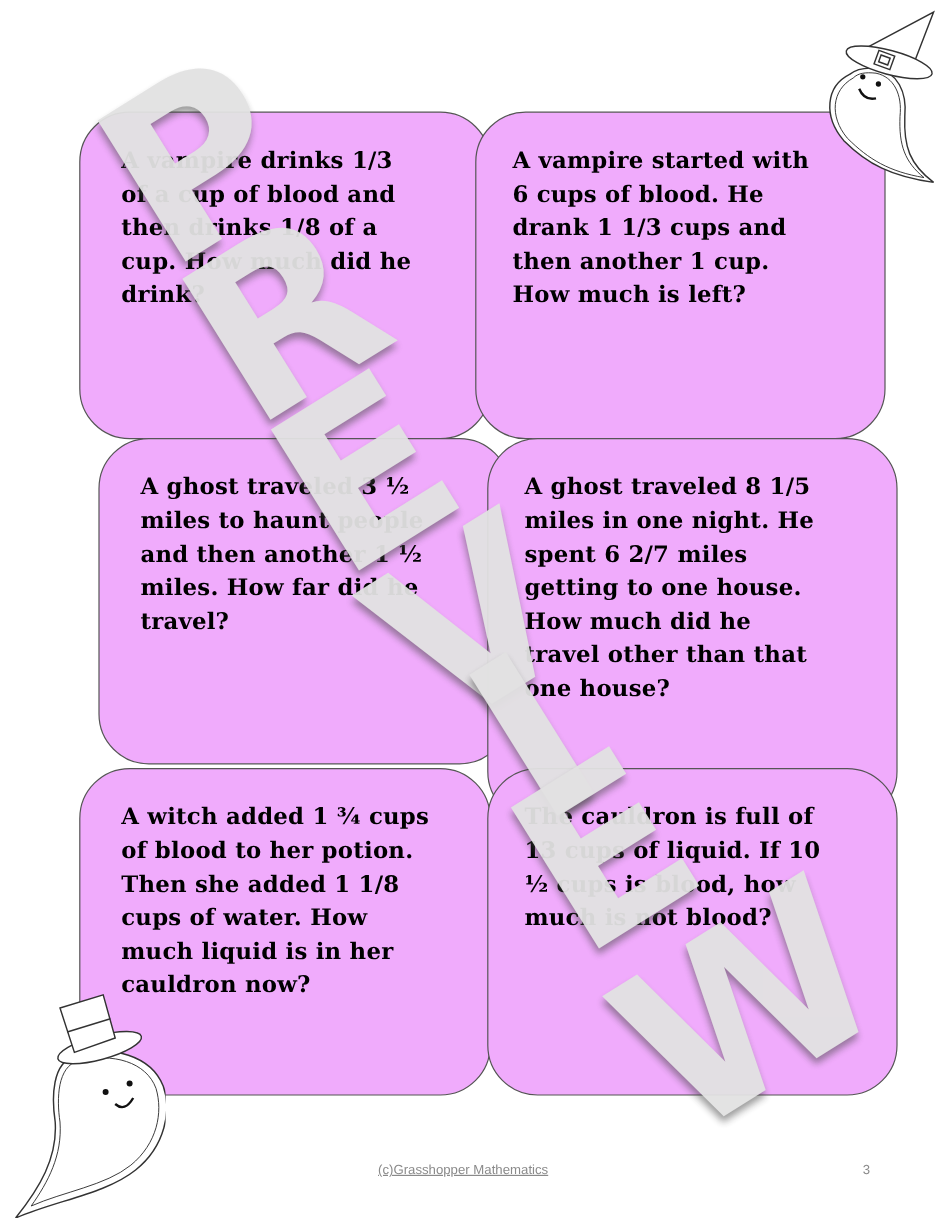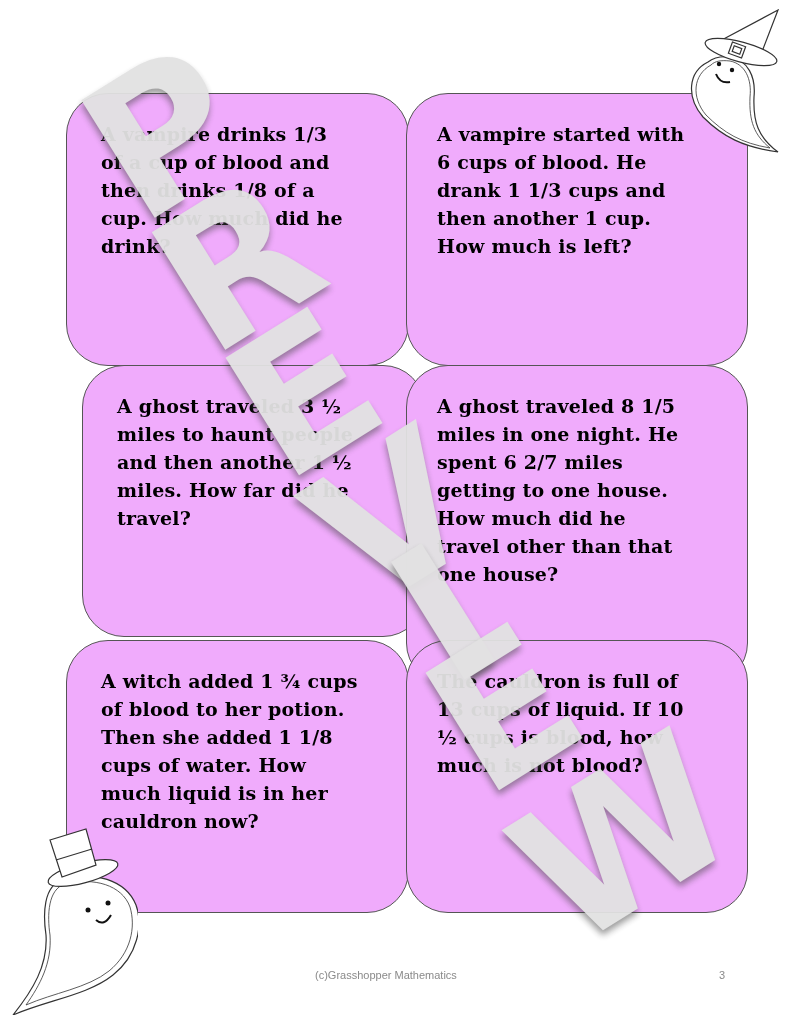--- a/index.html
+++ b/index.html
@@ -21,31 +21,31 @@
       left: 34px; top: 26px; right: 20px;
       font-family: "DejaVu Serif", "Liberation Serif", serif;
       font-weight: bold;
       font-size: 19px;
       line-height: 28px;
       color: #000000;
       letter-spacing: 0.2px;
       white-space: pre-line;
     }
     #card-1 { left: 56px;  top: 93px;  width: 343px; height: 273px; }
-    #card-2 { left: 396px; top: 93px;  width: 342px; height: 273px; }
+    #card-2 { left: 386px; top: 93px;  width: 342px; height: 273px; }
     #card-3 { left: 72px;  top: 365px; width: 343px; height: 272px; }
     #card-4 { left: 396px; top: 365px; width: 342px; height: 320px; }
     #card-5 { left: 56px;  top: 640px; width: 343px; height: 273px; }
     #card-6 { left: 396px; top: 640px; width: 342px; height: 273px; }
     #card-2 .card-text, #card-4 .card-text, #card-6 .card-text { left: 30px; }
 
     .footer-text {
       position: absolute; top: 969px; left: 315px;
       font-family: "Liberation Sans", "DejaVu Sans", sans-serif;
-      font-size: 11px; color: #8a8a8a;
+      font-size: 11px; color: #8a8a8a; text-decoration: underline;
     }
     .page-number {
       position: absolute; top: 969px; left: 719px;
       font-family: "Liberation Sans", "DejaVu Sans", sans-serif;
       font-size: 11px; color: #8a8a8a;
     }
     .ghost { position: absolute; }
     #ghost-top-right { left: 678px; top: 2px; width: 112px; height: 155px; }
     #ghost-bottom-left { left: 8px; top: 815px; width: 130px; height: 200px; }
 

